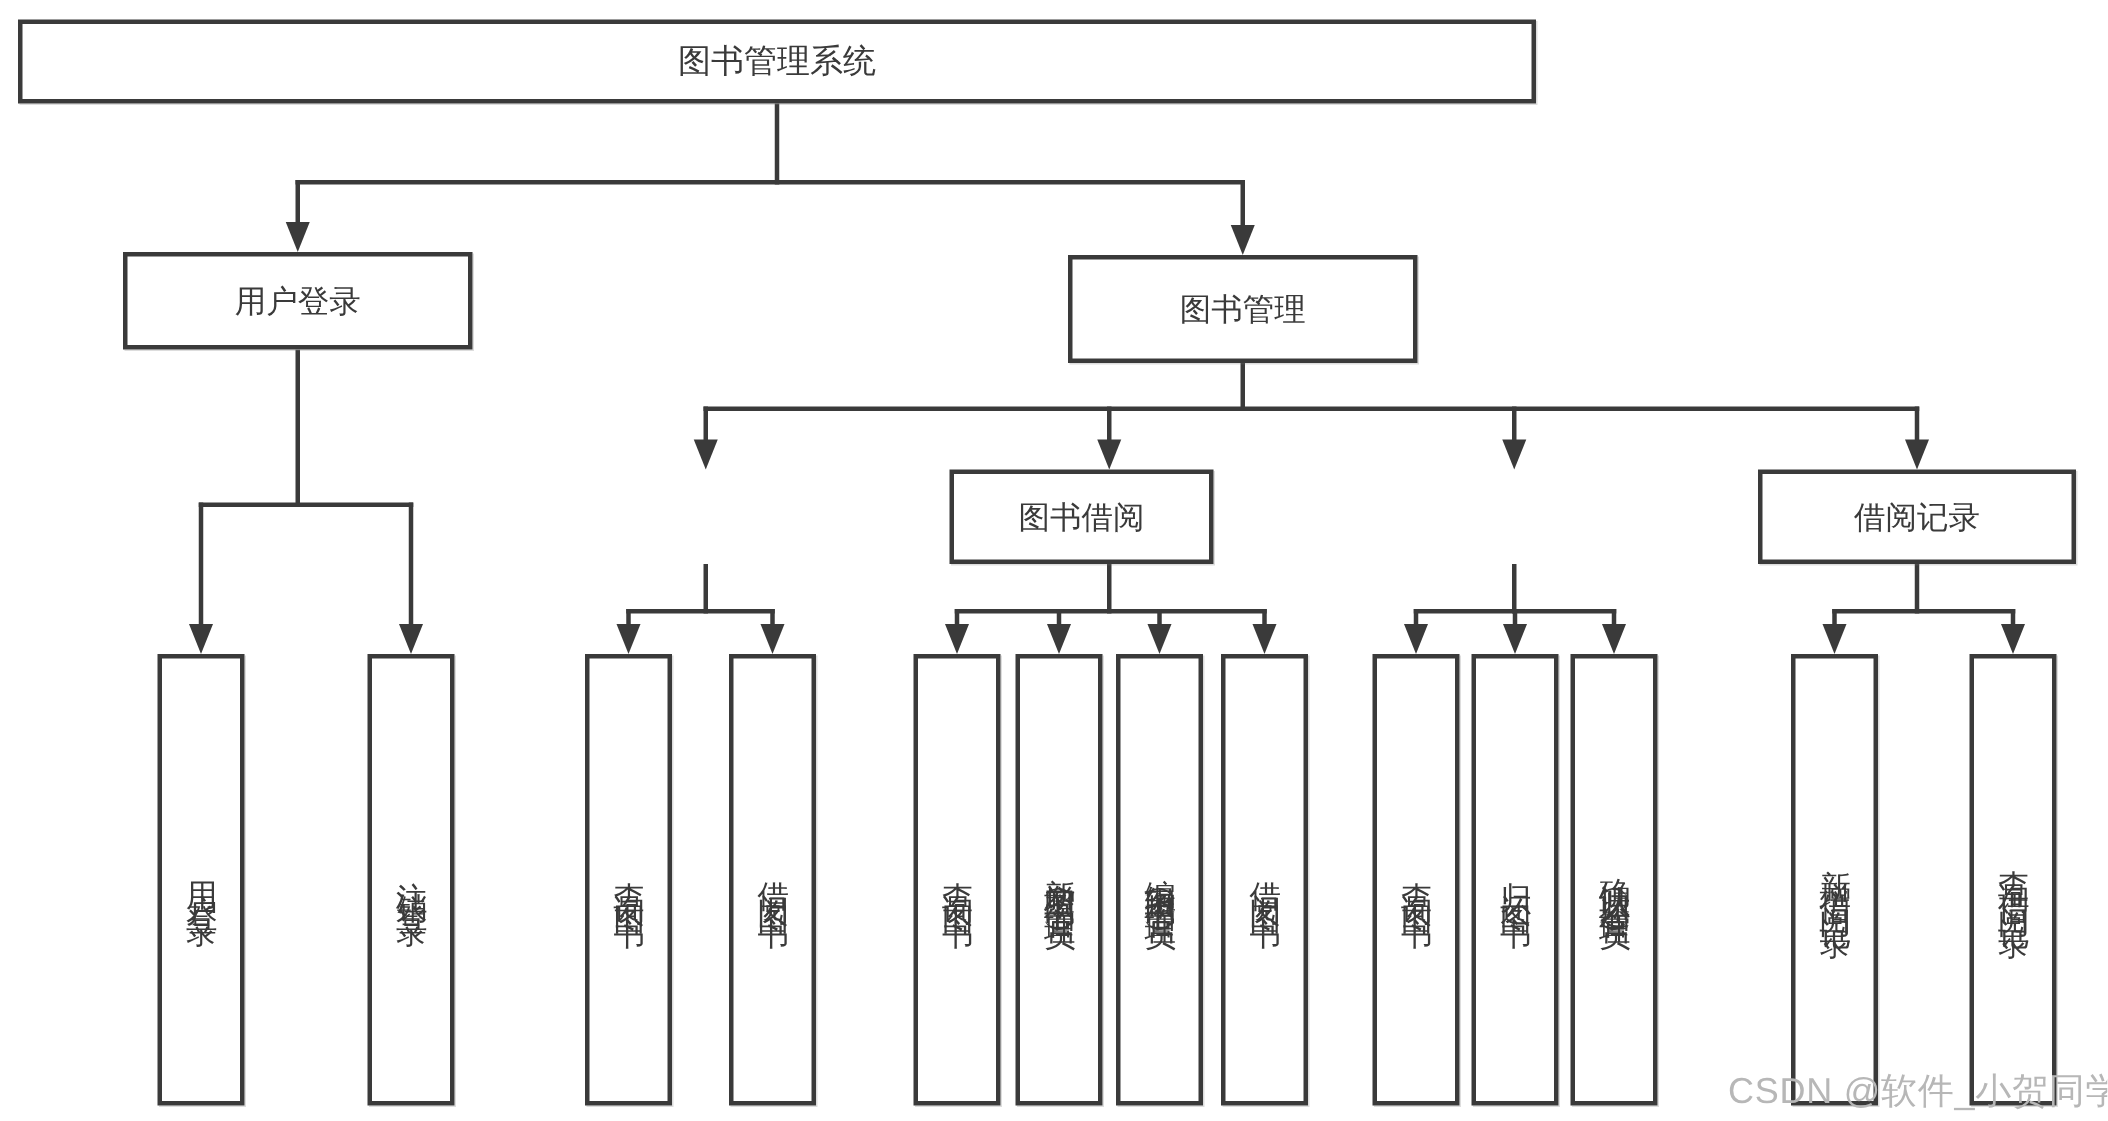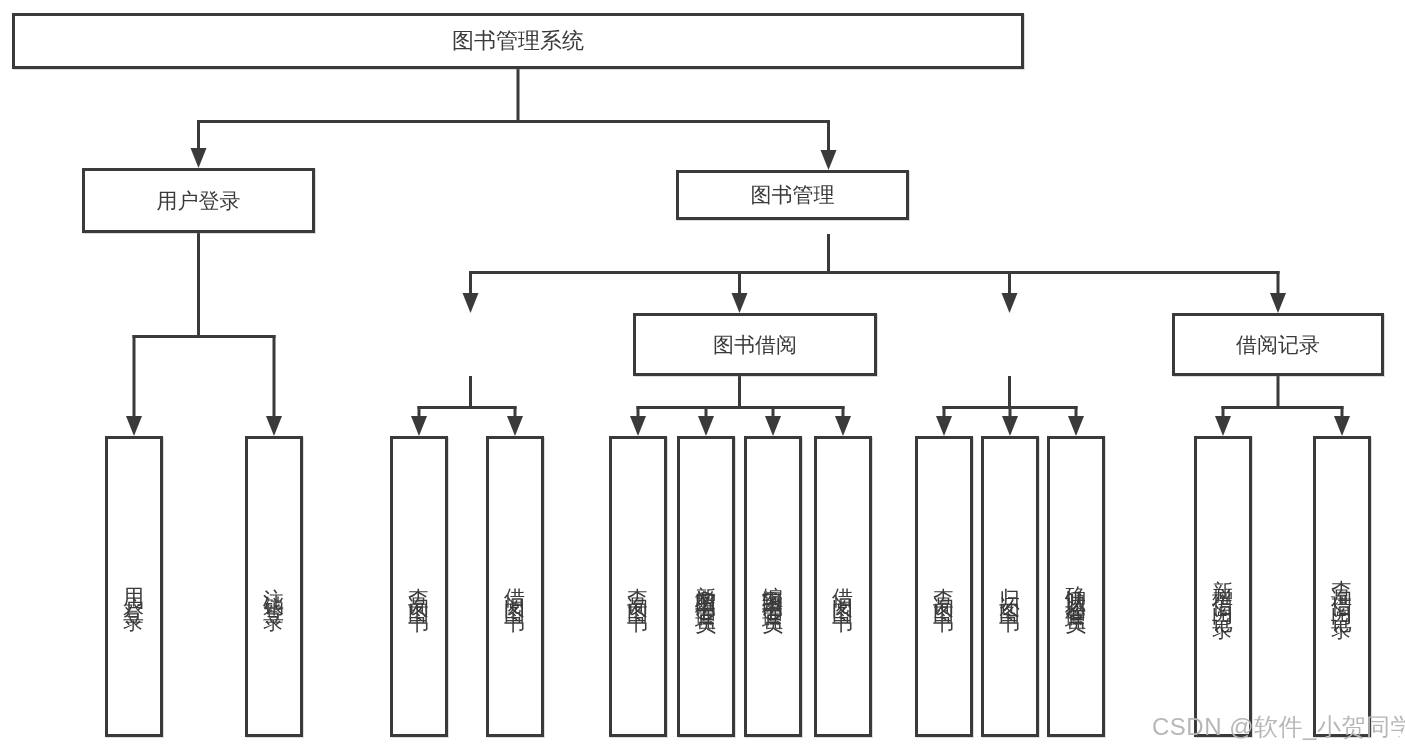--- a/index.html
+++ b/index.html
@@ -7,21 +7,20 @@
     padding: 0;
     background: #ffffff;
   }
   #canvas {
     position: relative;
     width: 1405px;
     height: 747px;
     background: #ffffff;
     font-family: "Liberation Sans", sans-serif;
     overflow: hidden;
-    border-radius: 26px;
   }
   #connectors {
     position: absolute;
     left: 0;
     top: 0;
     z-index: 1;
   }
   .node {
     position: absolute;
     box-sizing: border-box;
@@ -139,25 +138,25 @@
     </g>
   </svg>
 
   <div class="node h rootbox" style="left:12px;top:13px;width:1012px;height:56px">
     <span>图书管理系统</span>
   </div>
 
   <div class="node h" style="left:82px;top:168px;width:233px;height:65px">
     <span>用户登录</span>
   </div>
-  <div class="node h" style="left:676px;top:170px;width:233px;height:50px">
+  <div class="node h" style="left:712px;top:170px;width:233px;height:72px">
     <span>图书管理</span>
   </div>
 
-  <div class="node h" style="left:633px;top:313px;width:244px;height:63px">
+  <div class="node h" style="left:633px;top:313px;width:176px;height:63px">
     <span>图书借阅</span>
   </div>
   <div class="node h" style="left:1172px;top:313px;width:212px;height:63px">
     <span>借阅记录</span>
   </div>
 
   <div class="node v" style="left:105px;top:436px">
     <span class="vt">用户登录</span>
   </div>
   <div class="node v" style="left:245px;top:436px">

